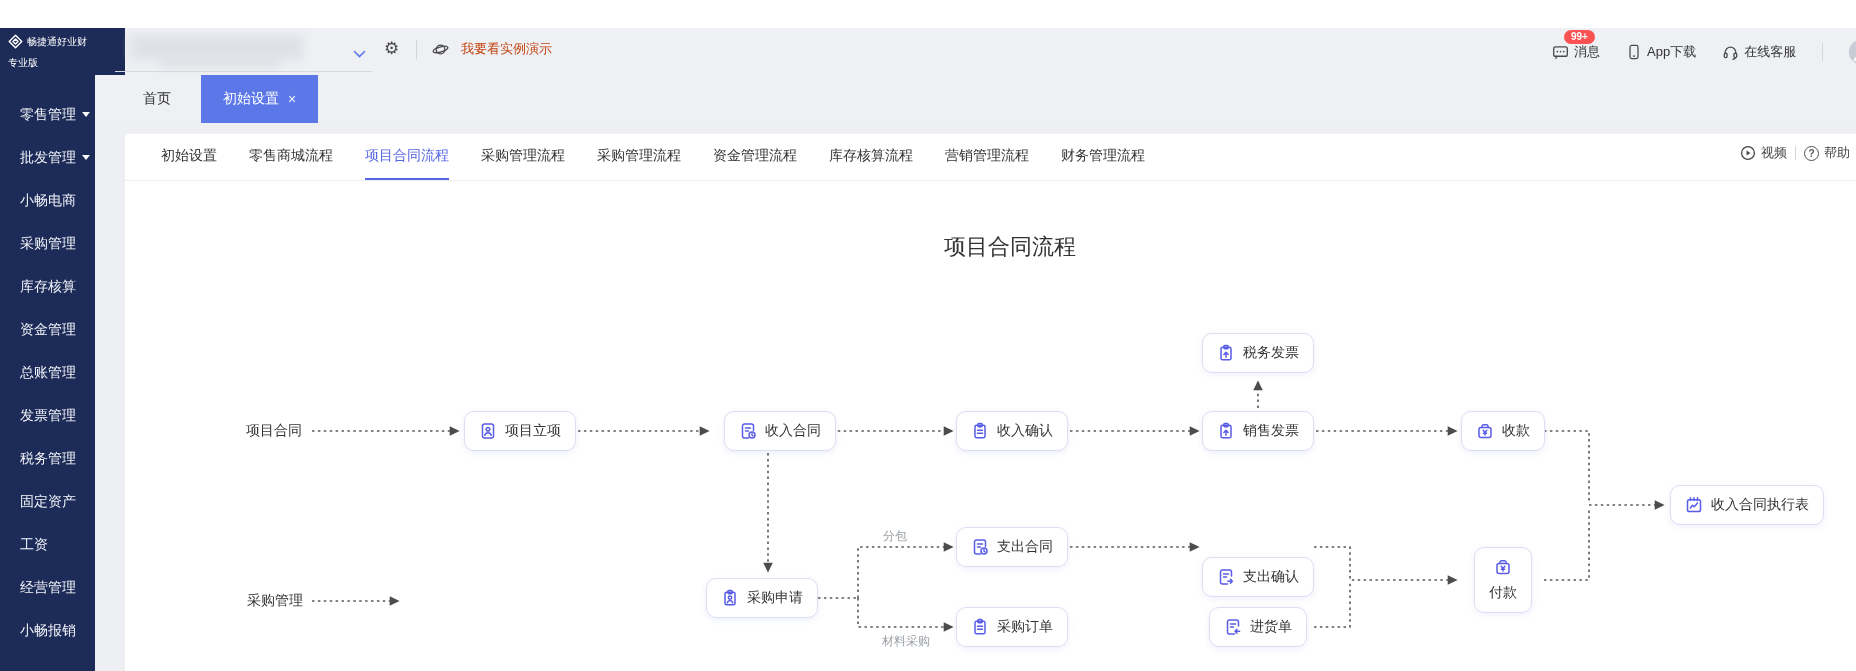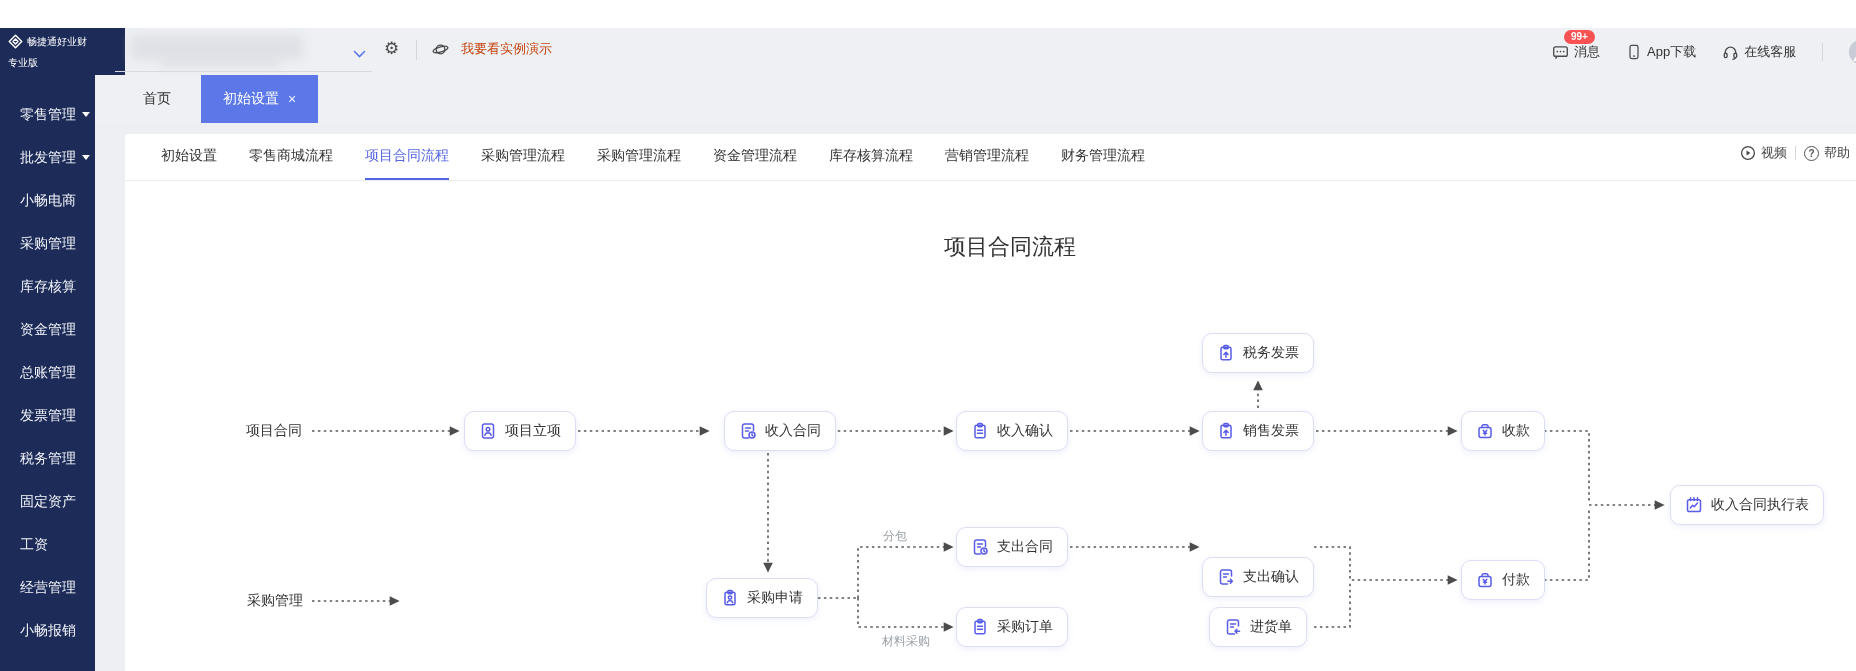--- a/index.html
+++ b/index.html
@@ -375,21 +375,21 @@
     <div class="flow-node" style="left: 1258px; top: 627px;">
       <span class="nicon">
         <svg viewBox="0 0 18 18" fill="none" stroke="currentColor" stroke-width="1.5" stroke-linecap="round" stroke-linejoin="round">
           <path d="M14.5 8V4a2 2 0 0 0-2-2h-7a2 2 0 0 0-2 2v10a2 2 0 0 0 2 2h5"></path>
           <path d="M6.5 6h5M6.5 9h3"></path>
           <path d="M15.6 13.2H11M13 11.2l-2 2 2 2"></path>
         </svg>
       </span>
       <span>进货单</span>
     </div>
-    <div class="flow-node" style="left: 1503px; top: 580px;">
+    <div class="flow-node" style="left: 1503px; top: 580px; flex-direction: column;">
       <span class="nicon">
         <svg viewBox="0 0 18 18" fill="none" stroke="currentColor" stroke-width="1.5" stroke-linecap="round" stroke-linejoin="round">
           <rect x="3" y="5.5" width="12" height="10" rx="2"></rect>
           <path d="M6 5.5V4.3a1.6 1.6 0 0 1 1.6-1.6h2.8A1.6 1.6 0 0 1 12 4.3v1.2"></path>
           <path d="M7.2 8.3L9 10.4l1.8-2.1M9 10.4V13M7.4 11.3h3.2"></path>
         </svg>
       </span>
       <span>付款</span>
     </div>
     <div class="flow-node" style="left: 1747px; top: 505px; align-items: center;">

